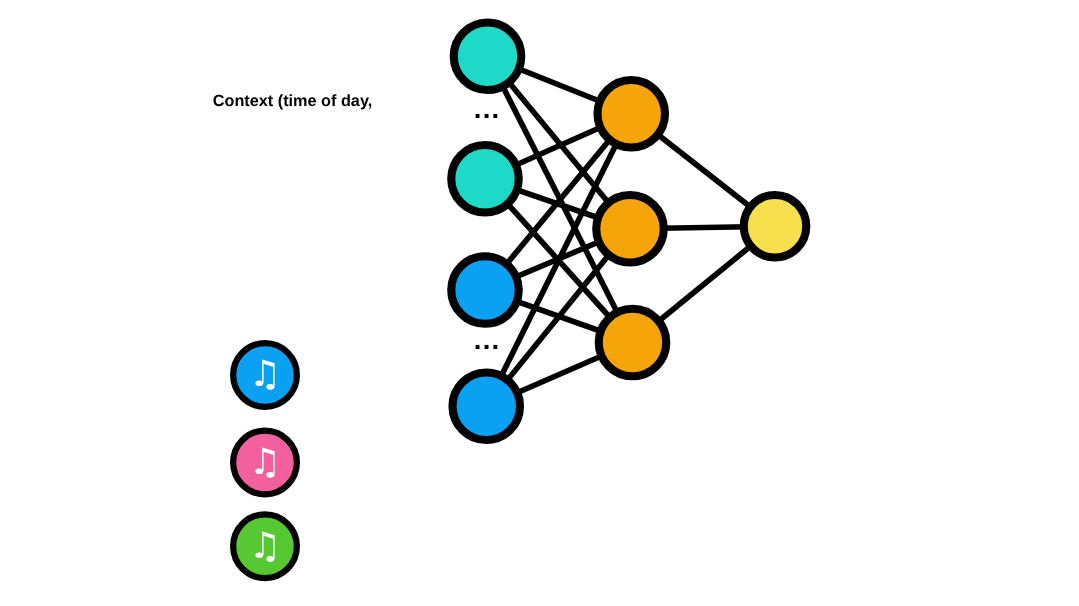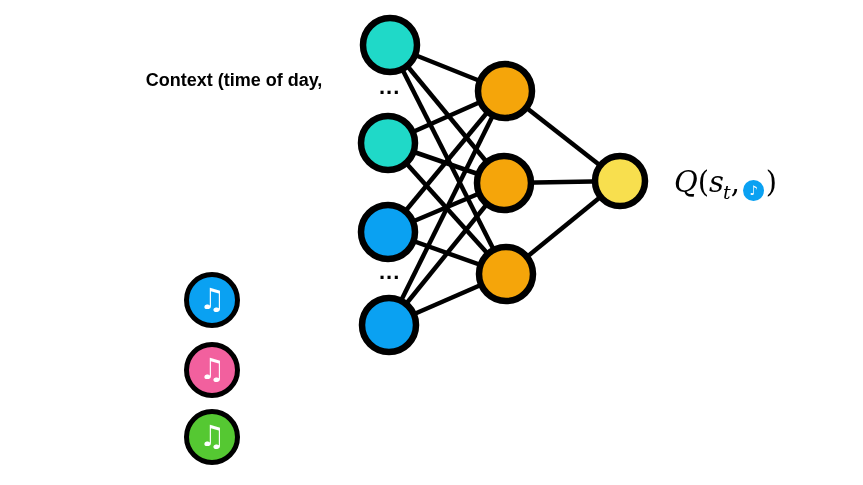--- a/index.html
+++ b/index.html
@@ -16,21 +16,21 @@
     left: 0; top: 0;
     width: 863px; height: 485px;
   }
   .context-label {
     position: absolute;
     left: 118px;
     top: 70px;
     width: 232px;
     text-align: center;
     font-weight: bold;
-    font-size: 18px;
+    font-size: 13px;
     line-height: 21px;
     color: #000000;
   }
   .ellipsis {
     position: absolute;
     font-weight: bold;
     font-size: 22px;
     line-height: 24px;
     letter-spacing: 1px;
     color: #000000;
@@ -122,25 +122,20 @@
       <circle cx="620" cy="181" r="25" fill="#f8df4e" stroke="#000000" stroke-width="6.5"></circle>
     </svg>
 
   <div class="context-label">
     <div>Context (time of day,</div>
   </div>
 
   <div class="ellipsis e1">...</div>
   <div class="ellipsis e2">...</div>
 
-  <div class="formula">
-    <span class="it">Q</span><span>(</span><span class="it">s</span><span class="sub it">t</span><span>,</span><span class="formula-icon" style="background-color: rgb(10, 161, 242);">
-        <span class="note">♪</span>
-      </span><span>)</span>
-  </div>
 
   <div class="song-icon s1" style="background-color: rgb(10, 161, 242);">
     <span class="note">♫</span>
   </div>
   <div class="song-icon s2" style="background-color: rgb(242, 96, 158);">
     <span class="note">♫</span>
   </div>
   <div class="song-icon s3" style="background-color: rgb(85, 200, 50);">
     <span class="note">♫</span>
   </div>

